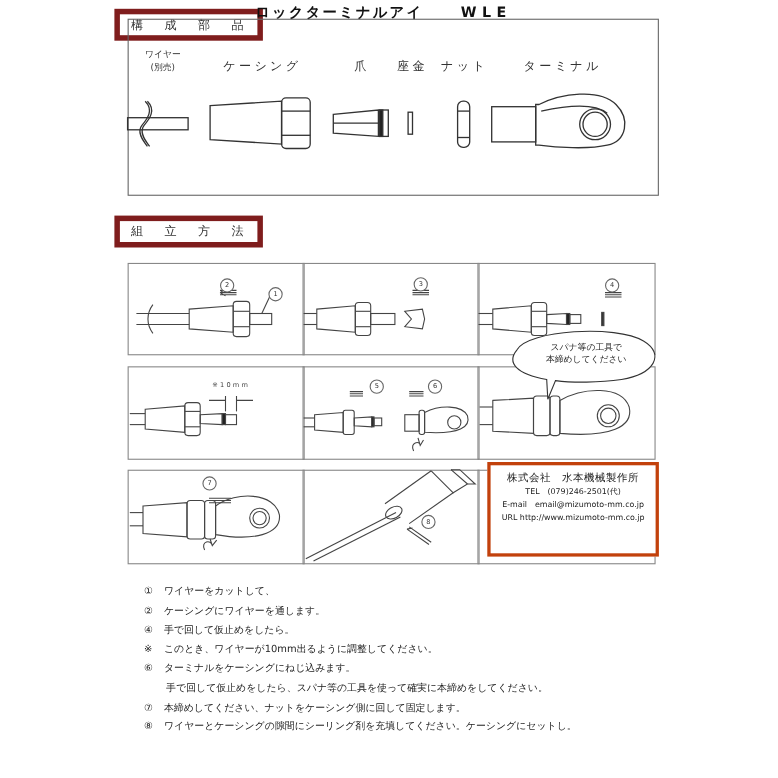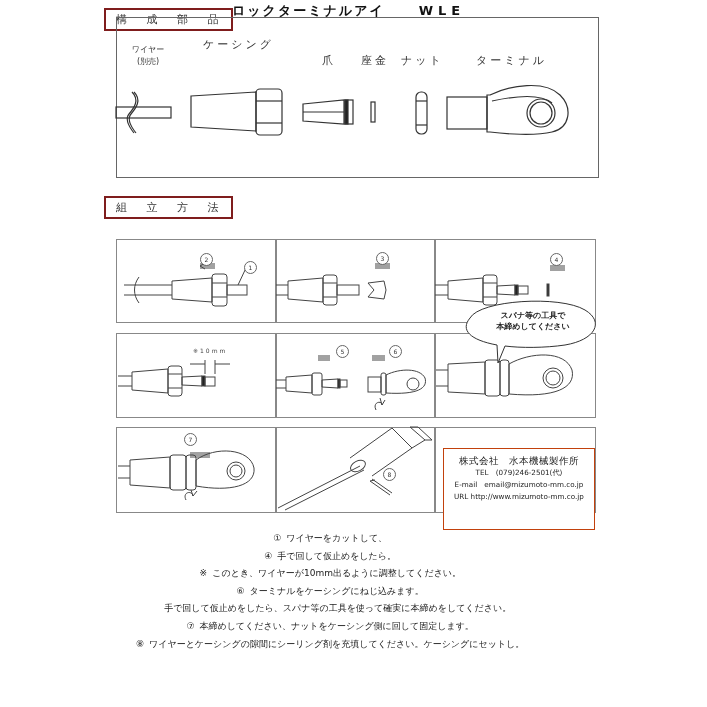--- a/index.html
+++ b/index.html
@@ -1,48 +1,48 @@
 <!DOCTYPE html>
 <html><head>
 <meta charset="utf-8">
 <style>
   html,body{margin:0;padding:0;background:#fff;}
   body{width:707px;height:707px;position:relative;overflow:hidden;font-family:"DejaVu Sans",sans-serif;color:#222;}
-  .tag{position:absolute;border:2px solid #7f1d1d;background:#fff;font-size:11px;letter-spacing:8px;padding:2px 4px 2px 10px;color:#333;}
+  .tag{position:absolute;border:5px solid #7f1d1d;background:#fff;font-size:11px;letter-spacing:8px;padding:2px 4px 2px 10px;color:#333;}
   .title{position:absolute;left:232px;top:2px;font-weight:bold;font-size:13px;letter-spacing:2px;color:#111;}
   .title .code{margin-left:34px;letter-spacing:5px;text-align:center;}
   .frame{position:absolute;border:1px solid #666;}
   .plabel{position:absolute;font-size:11px;letter-spacing:3px;color:#333;}
   .wlabel{position:absolute;font-size:8px;color:#333;text-align:center;line-height:12px;}
   svg{position:absolute;left:0;top:0;}
   .cell{position:absolute;border:1px solid #888;}
-  .bubble{position:absolute;font-size:8px;line-height:11px;text-align:center;color:#222;font-weight:bold;}
-  .company{position:absolute;left:443px;top:448px;width:150px;height:80px;border:1px solid #c2410c;background:#fff;text-align:center;font-size:7.2px;line-height:12px;color:#222;}
+  .bubble{position:absolute;font-size:8px;line-height:11px;text-align:center;color:#222;}
+  .company{position:absolute;left:443px;top:420px;width:150px;height:80px;border:3px solid #c2410c;background:#fff;text-align:center;font-size:7.2px;line-height:12px;color:#222;}
   .company .name{font-size:9.5px;margin-top:6px;letter-spacing:0.5px;}
-  .steps{position:absolute;left:131px;top:530px;font-size:9px;line-height:17.6px;color:#222;text-align:center;}
+  .steps{position:absolute;left:131px;top:530px;font-size:9px;line-height:17.6px;color:#222;}
   .steps .row{white-space:nowrap;}
   .steps .num{display:inline-block;width:18px;}
   .steps .indent{padding-left:20px;}
   .circ{position:absolute;width:11px;height:11px;border:1px solid #666;border-radius:50%;font-size:6px;line-height:11px;text-align:center;color:#333;background:#fff;}
   .note{position:absolute;font-size:6px;color:#444;letter-spacing:2px;}
 </style>
 </head>
 <body>
 
 <div class="tag" style="left:104px;top:8px;">構 成 部 品</div>
 <div class="title">
   <span>ロックターミナルアイ</span><span class="code">WLE</span>
 </div>
 
 <div class="frame" style="left:116px;top:17px;width:481px;height:159px;"></div>
 <div class="wlabel" style="left:128px;top:44px;width:40px;">
   <div>ワイヤー</div>
   <div>(別売)</div>
 </div>
-<div class="plabel" style="left:203px;top:37px;">ケーシング</div>
+<div class="plabel" style="left:203px;top:53px;">ケーシング</div>
 <div class="plabel" style="left:322px;top:53px;">爪</div>
 <div class="plabel" style="left:361px;top:53px;">座金</div>
 <div class="plabel" style="left:401px;top:53px;">ナット</div>
 <div class="plabel" style="left:476px;top:53px;">ターミナル</div>
 
 <svg width="707" height="707" viewBox="0 0 707 707">
   <g fill="none" stroke="#333" stroke-width="1.2">
 
     <g>
       <rect x="116" y="107" width="55" height="11"></rect>
@@ -211,19 +211,20 @@
 
 <div class="company">
   <div class="name">株式会社　水本機械製作所</div>
   <div>TEL　(079)246-2501(代)</div>
   <div>E-mail　email@mizumoto-mm.co.jp</div>
   <div>URL http://www.mizumoto-mm.co.jp</div>
 </div>
 
 <div class="steps">
   <div class="row"><span class="num">①</span><span>ワイヤーをカットして、</span></div>
+  <div class="row"><span class="num">②</span><span>ケーシングにワイヤーを通します。</span></div>
   <div class="row"><span class="num">④</span><span>手で回して仮止めをしたら。</span></div>
   <div class="row"><span class="num">※</span><span>このとき、ワイヤーが10mm出るように調整してください。</span></div>
   <div class="row"><span class="num">⑥</span><span>ターミナルをケーシングにねじ込みます。</span></div>
   <div class="row indent"><span>手で回して仮止めをしたら、スパナ等の工具を使って確実に本締めをしてください。</span></div>
   <div class="row"><span class="num">⑦</span><span>本締めしてください、ナットをケーシング側に回して固定します。</span></div>
   <div class="row"><span class="num">⑧</span><span>ワイヤーとケーシングの隙間にシーリング剤を充填してください。ケーシングにセットし。</span></div>
 </div>
 
 </body></html>

